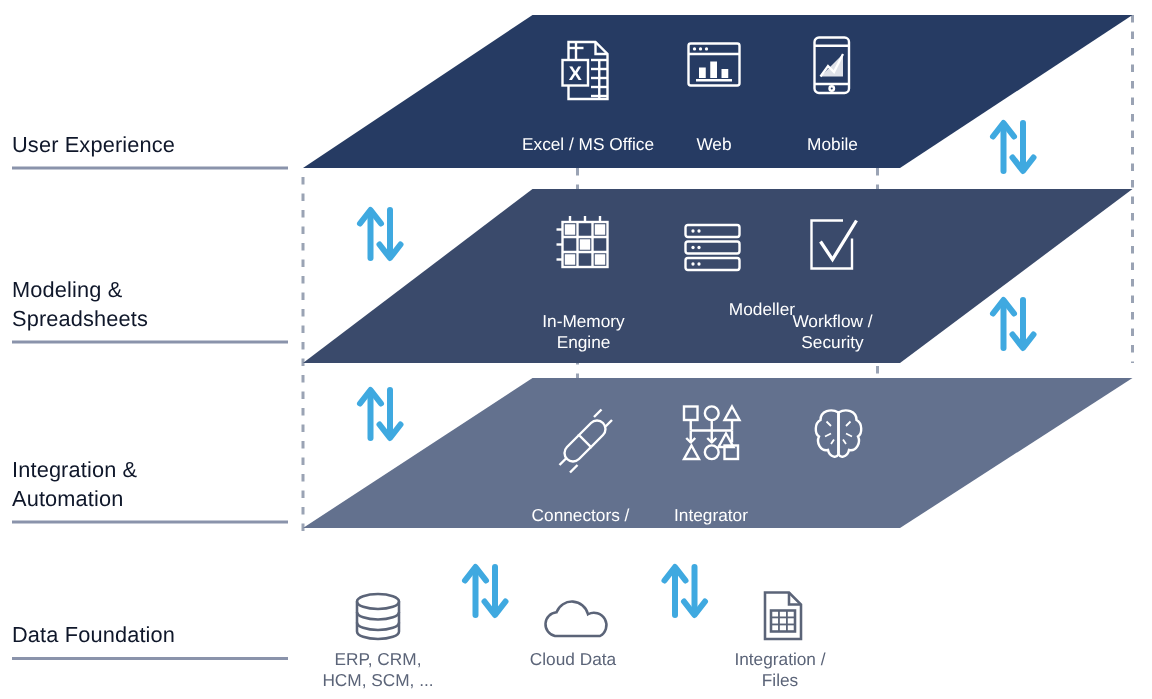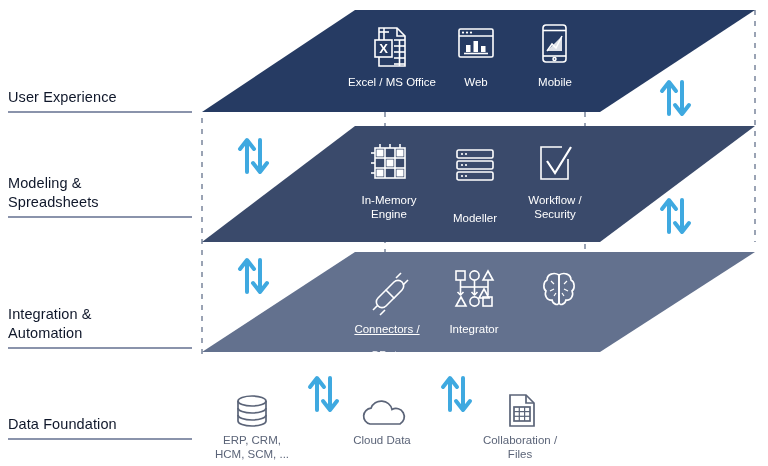--- a/index.html
+++ b/index.html
@@ -35,21 +35,21 @@
 
   
   .tile{
     position:absolute;
     text-align:center;
     color:#ffffff;
     font-size:11.5px;
     line-height:14px;
     width:110px;
   }
-  .tile .cap{display:block;margin-top:7px;}
+  .tile .cap{display:block;margin-top:22px;}
 
   .foot{
     position:absolute;
     text-align:center;
     color:#5b6478;
     font-size:11.5px;
     line-height:14px;
     width:130px;
   }
   .foot .cap{display:block;margin-top:0;}
@@ -231,21 +231,21 @@
       <use href="#dblarrow" x="317" y="374"></use>
       <use href="#dblarrow" x="450" y="374"></use>
     </g>
   </svg>
 
   <div class="axis-label" style="top:88px;">
     <span>User Experience</span>
     <span class="rule"></span>
   </div>
 
-  <div class="axis-label" style="top:174px;">
+  <div class="axis-label" style="top:185px;">
     <span>Modeling &amp;</span><br>
     <span>Spreadsheets</span>
     <span class="rule"></span>
   </div>
 
   <div class="axis-label" style="top:305px;">
     <span>Integration &amp;</span><br>
     <span>Automation</span>
     <span class="rule"></span>
   </div>
@@ -262,41 +262,41 @@
     <span class="cap">Web</span>
   </div>
   <div class="tile" style="left:500px;top:68px;">
     <span class="cap">Mobile</span>
   </div>
 
   <div class="tile" style="left:334px;top:186px;">
     <span class="cap">In-Memory</span>
     <span class="cap" style="margin-top:0">Engine</span>
   </div>
-  <div class="tile" style="left:420px;top:204px;">
+  <div class="tile" style="left:420px;top:178px;text-align:right;">
     <span class="cap">Modeller</span>
   </div>
   <div class="tile" style="left:500px;top:186px;">
     <span class="cap">Workflow /</span>
     <span class="cap" style="margin-top:0">Security</span>
   </div>
 
-  <div class="tile" style="left:332px;top:315px;text-decoration:underline;">
+  <div class="tile" style="left:332px;top:315px;">
     <span class="cap">Connectors /</span>
     <span class="cap" style="margin-top:12px">OData</span>
   </div>
   <div class="tile" style="left:419px;top:315px;">
     <span class="cap">Integrator</span>
   </div>
 
   <div class="foot" style="left:187px;top:433px;">
     <span class="cap">ERP, CRM,</span>
     <span class="cap" style="margin-top:0">HCM, SCM, ...</span>
   </div>
   <div class="foot" style="left:317px;top:433px;">
     <span class="cap">Cloud Data</span>
   </div>
   <div class="foot" style="left:455px;top:433px;">
-    <span class="cap">Collaboration /</span>
+    <span class="cap">Integration /</span>
     <span class="cap" style="margin-top:0">Files</span>
   </div>
 
 </div>
 
 </body></html>

